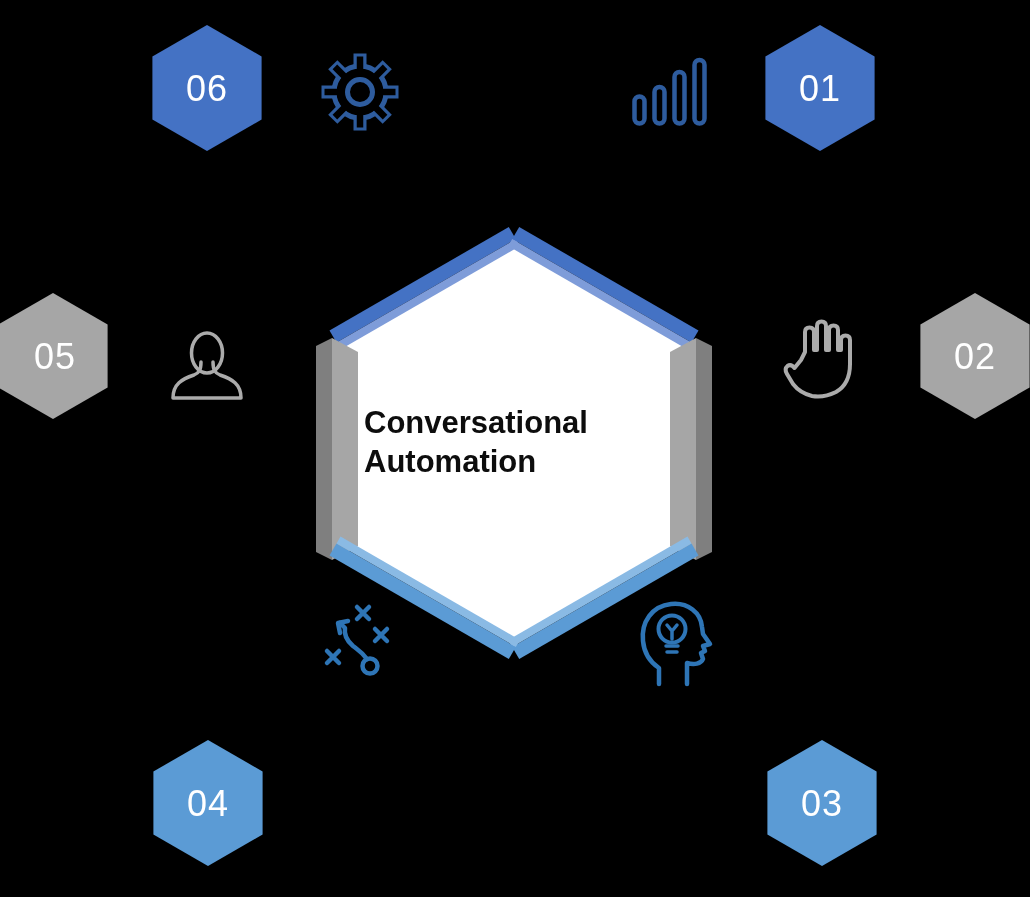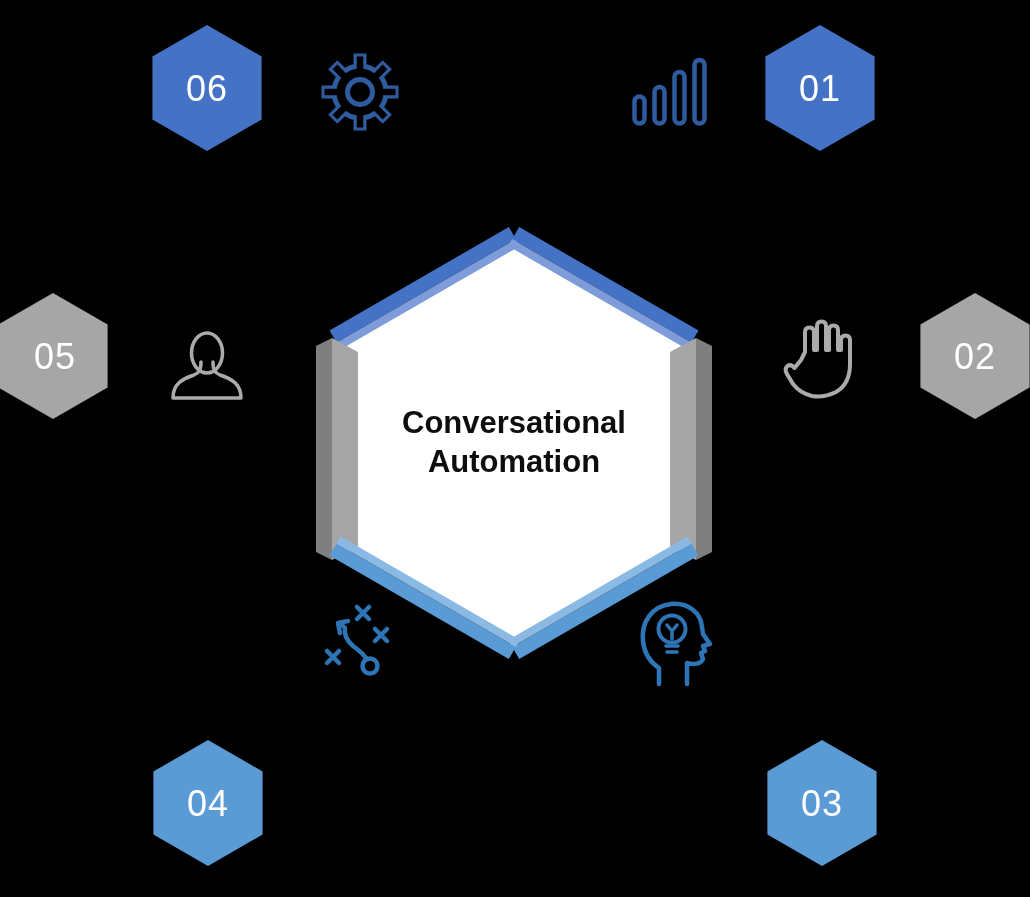--- a/index.html
+++ b/index.html
@@ -13,21 +13,20 @@
   .stage svg { position:absolute; left:0; top:0; }
   .hex-number {
     font-family:"Liberation Sans", sans-serif;
     font-size:36px;
     letter-spacing:1px;
   }
   .center-title {
     position:absolute;
     left:364px; top:403px;
     width:300px;
-    text-align:center;
     font-family:"Liberation Sans", sans-serif;
     font-weight:700;
     font-size:31px;
     line-height:39px;
     color:#0d0d0d;
   }
 </style>
 </head>
 <body>
 

